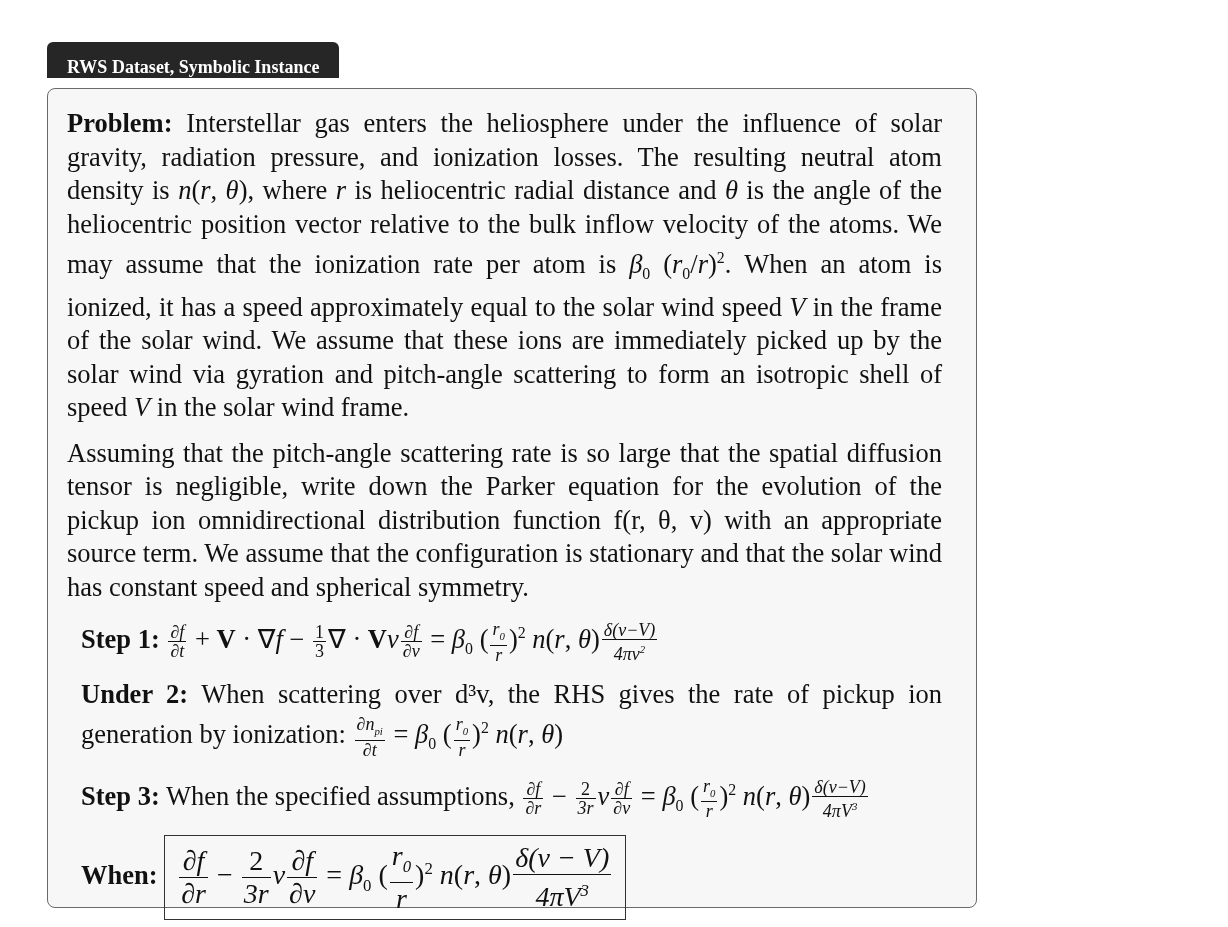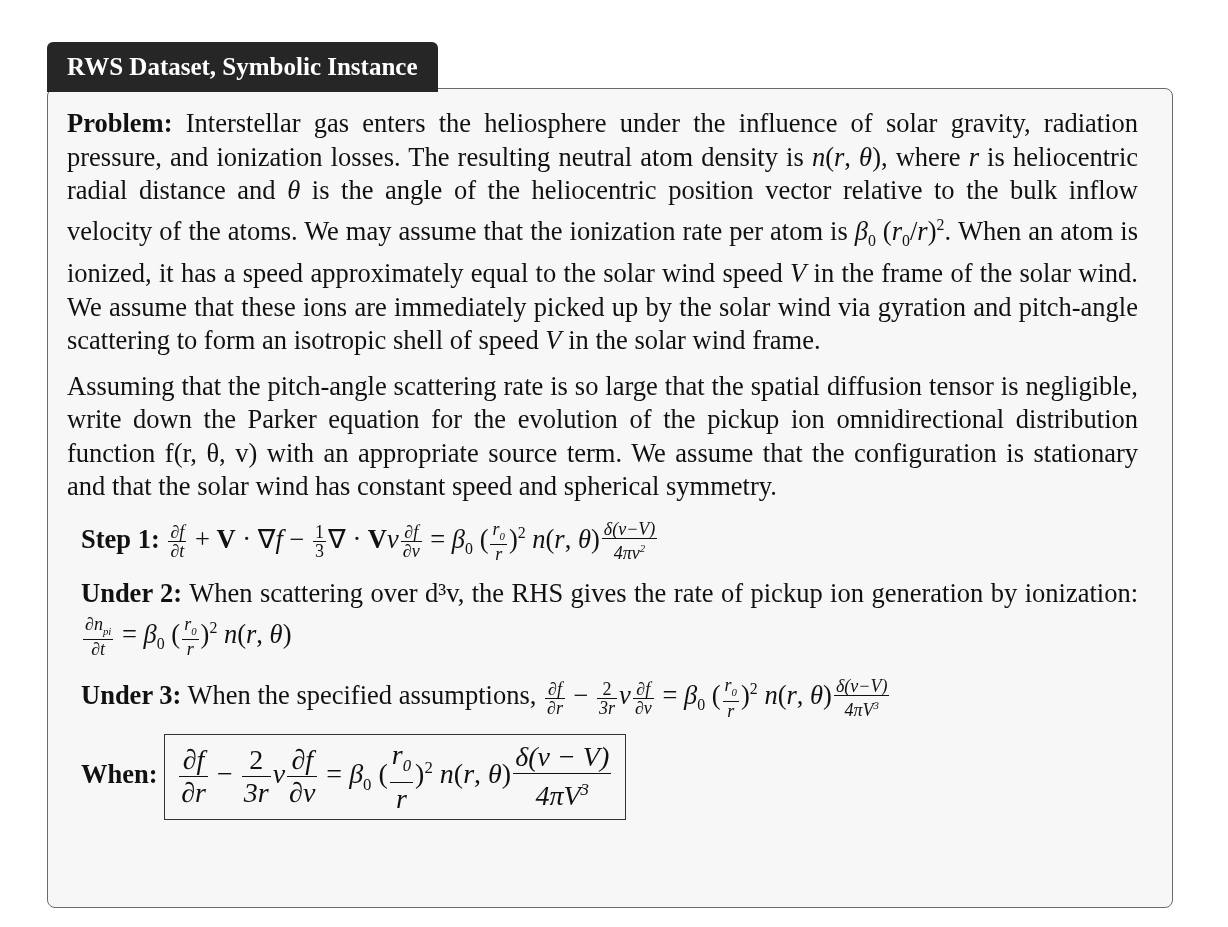--- a/index.html
+++ b/index.html
@@ -1,23 +1,23 @@
 <!DOCTYPE html>
 <html><head>
 <meta charset="utf-8">
 <style>
   html, body { margin: 0; padding: 0; background: #ffffff; }
   body { width: 1228px; height: 927px; position: relative; font-family: "Liberation Serif", serif; color: #111; }
   .tab {
-    position: absolute; left: 47px; top: 42px; height: 50px; padding: 0 20px;
+    position: absolute; left: 47px; top: 42px; height: 36px; padding: 0 20px;
     background: #262626; color: #fff; border-radius: 6px 6px 0 0;
-    font-weight: bold; font-size: 25px; line-height: 50px; z-index: 2;
+    font-weight: bold; font-size: 18px; line-height: 50px; z-index: 2;
   }
   .box {
-    position: absolute; left: 47px; top: 88px; width: 1126px; height: 820px;
+    position: absolute; left: 47px; top: 88px; width: 930px; height: 820px;
     border: 1.5px solid #6a6a6a; border-radius: 8px; background: #f7f7f7;
     box-sizing: border-box; padding: 18px 34px 0 19px;
     font-size: 26.5px; line-height: 33.5px; text-align: justify;
   }
   p { margin: 0 0 12px 0; }
   b { font-weight: bold; }
   .m { font-style: italic; }
   .b { font-weight: bold; font-style: normal; }
   .frac { display: inline-block; vertical-align: middle; text-align: center; font-size: 18px; line-height: 18px; margin: 0 2px; }
   .frac > span { display: block; padding: 0 2px; }
@@ -45,21 +45,21 @@
     <span class="frac"><span class="num">1</span><span>3</span></span>∇ · <span class="b">V</span><span class="m">v</span><span class="frac"><span class="num m">∂f</span><span class="m">∂v</span></span>
     = <span class="m">β</span><sub>0</sub> (<span class="frac"><span class="num m">r<sub>0</sub></span><span class="m">r</span></span>)<sup>2</sup> <span class="m">n</span>(<span class="m">r</span>, <span class="m">θ</span>)<span class="frac"><span class="num m">δ(v−V)</span><span class="m">4πv<sup>2</sup></span></span>
   </div>
 
   <div class="step">
     <b>Under 2:</b> <span>When scattering over d³v, the RHS gives the rate of pickup ion generation by ionization:</span>
     <span class="frac"><span class="num m">∂n<sub>pi</sub></span><span class="m">∂t</span></span> = <span class="m">β</span><sub>0</sub> (<span class="frac"><span class="num m">r<sub>0</sub></span><span class="m">r</span></span>)<sup>2</sup> <span class="m">n</span>(<span class="m">r</span>, <span class="m">θ</span>)
   </div>
 
   <div class="step">
-    <b>Under 3:</b> <span>When the specified assumptions,</span>
+    <b>Step 3:</b> <span>When the specified assumptions,</span>
     <span class="frac"><span class="num m">∂f</span><span class="m">∂r</span></span> −
     <span class="frac"><span class="num">2</span><span class="m">3r</span></span><span class="m">v</span><span class="frac"><span class="num m">∂f</span><span class="m">∂v</span></span>
     = <span class="m">β</span><sub>0</sub> (<span class="frac"><span class="num m">r<sub>0</sub></span><span class="m">r</span></span>)<sup>2</sup> <span class="m">n</span>(<span class="m">r</span>, <span class="m">θ</span>)<span class="frac"><span class="num m">δ(v−V)</span><span class="m">4πV<sup>3</sup></span></span>
   </div>
 
   <div class="step">
     <b>When:</b>
     <span class="final-box">
       <span class="frac bigfrac"><span class="num m">∂f</span><span class="m">∂r</span></span> −
       <span class="frac bigfrac"><span class="num">2</span><span class="m">3r</span></span><span class="m">v</span><span class="frac bigfrac"><span class="num m">∂f</span><span class="m">∂v</span></span>

